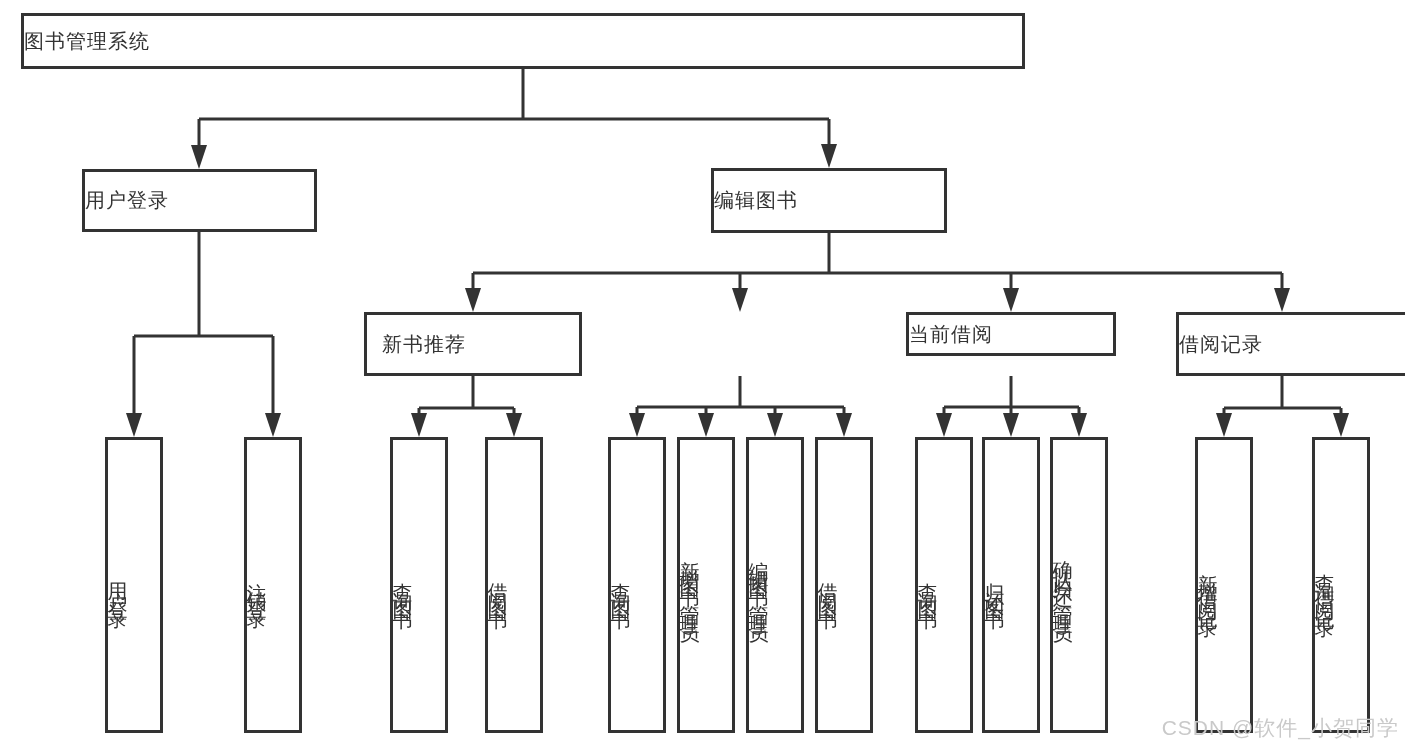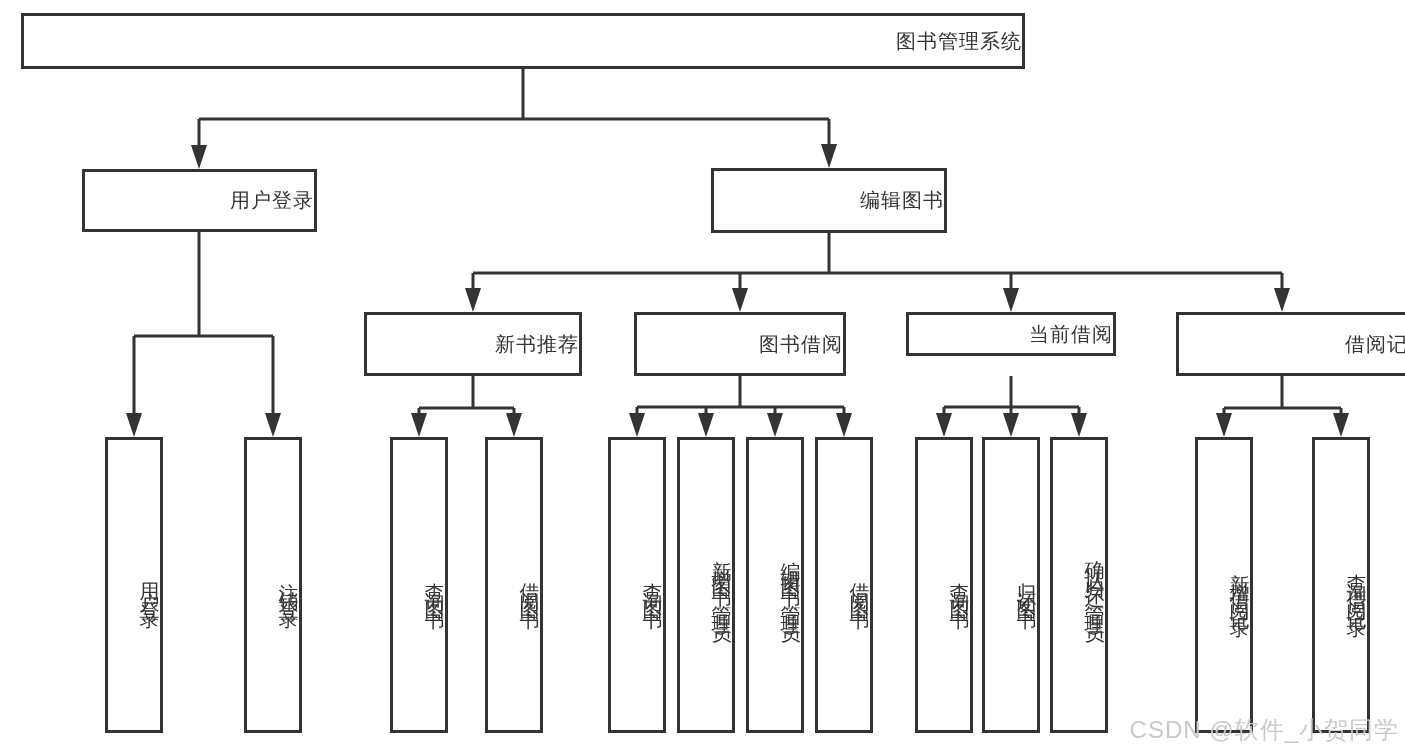--- a/index.html
+++ b/index.html
@@ -17,40 +17,40 @@
     width: 1405px; height: 747px;
     pointer-events: none;
   }
   .node {
     position: absolute;
     box-sizing: border-box;
     border: 3px solid #333333;
     background: #ffffff;
     display: flex;
     align-items: center;
-    justify-content: flex-end;
+    justify-content: flex-start;
     color: #333333;
   }
   .node.h .label {
     font-size: 20px;
     letter-spacing: 1px;
     white-space: nowrap;
   }
   .node.v .label {
     writing-mode: vertical-rl;
     text-orientation: mixed;
     font-size: 20px;
     letter-spacing: 9px;
     line-height: 1;
   }
   .watermark {
     position: absolute;
     right: 6px;
     top: 714px;
-    font-size: 24px;
+    font-size: 21px;
     color: #c9c9c9;
     letter-spacing: 1px;
     z-index: 10;
     white-space: nowrap;
   }
 </style>
 </head>
 <body>
 
 <div id="canvas">
@@ -110,25 +110,22 @@
     <span class="label">图书管理系统</span>
   </div>
 
   <div class="node h" style="left:82px; top:169px; width:235px; height:63px;">
     <span class="label">用户登录</span>
   </div>
   <div class="node h" style="left:711px; top:168px; width:236px; height:65px;">
     <span class="label">编辑图书</span>
   </div>
 
-  <div class="node h" style="left:364px; top:312px; width:218px; height:64px;">
+  <div class="node h" style="left:364px; top:312px; width:218px; height:64px;padding-left:15px;">
     <span class="label">新书推荐</span>
-  </div>
-  <div class="node h" style="left:634px; top:312px; width:212px; height:64px;">
-    <span class="label">图书借阅</span>
   </div>
   <div class="node h" style="left:906px; top:312px; width:210px; height:44px;">
     <span class="label">当前借阅</span>
   </div>
   <div class="node h" style="left:1176px; top:312px; width:256px; height:64px;">
     <span class="label">借阅记录</span>
   </div>
 
   <div class="node v" style="left:105px; top:437px; width:58px; height:296px;">
     <span class="label">用户登录</span>

